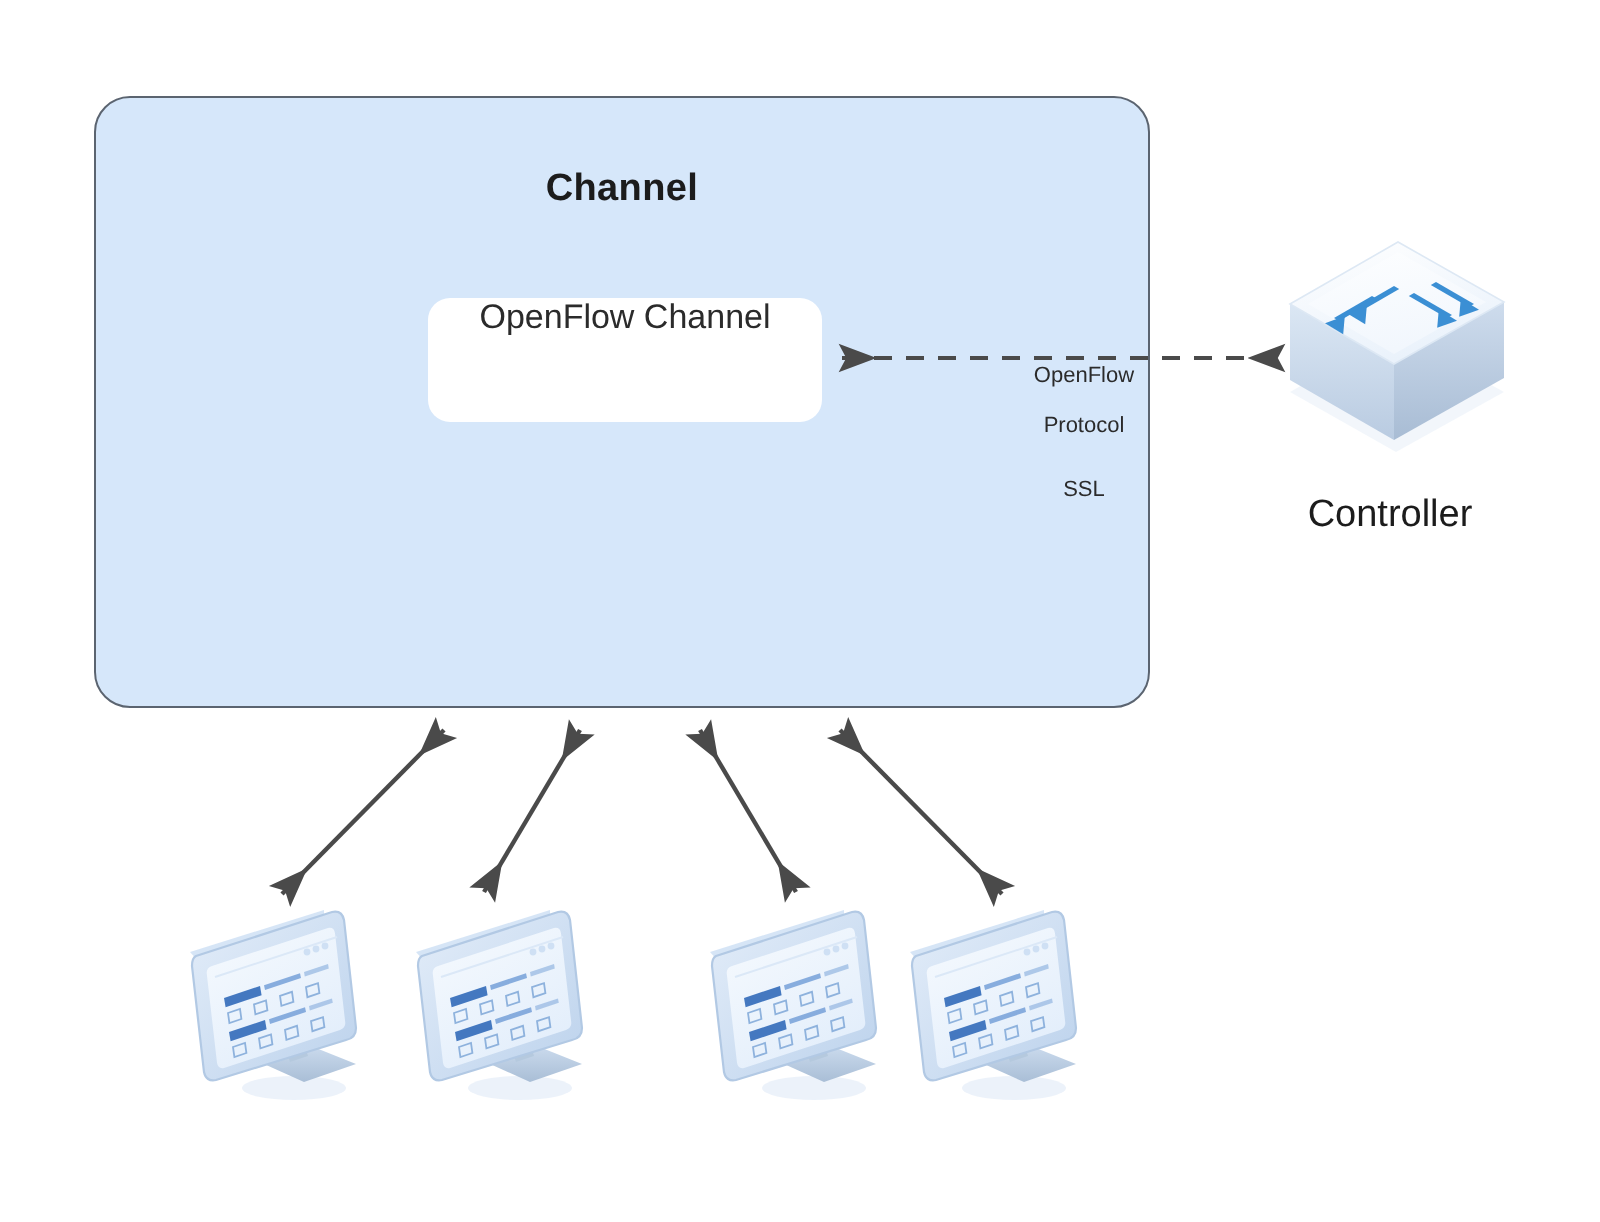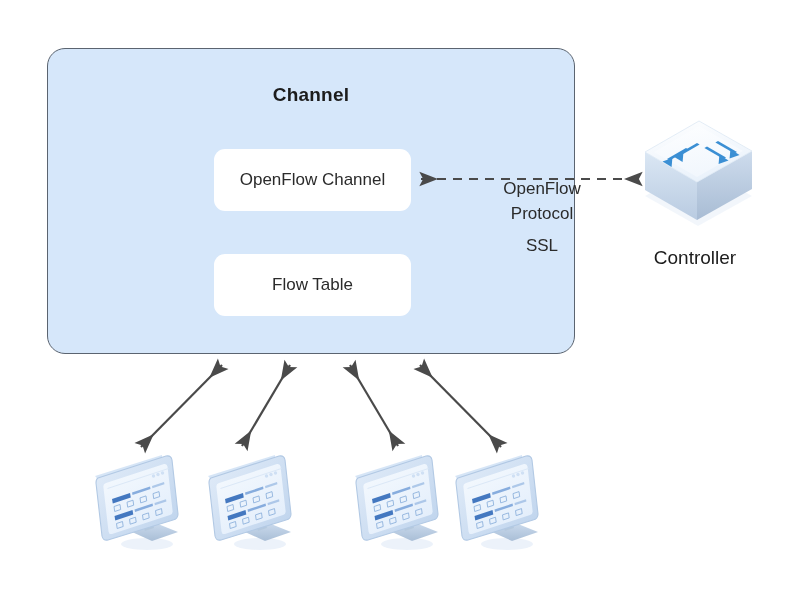--- a/index.html
+++ b/index.html
@@ -41,21 +41,20 @@
     font-weight: bold;
     color: #1c1c1c;
     letter-spacing: 0.2px;
   }
   
   .inner-box {
     position: absolute;
     background: #ffffff;
     border-radius: 11px;
     display: flex;
-    align-items: center;
     justify-content: center;
     font-size: 17px;
     color: #2b2b2b;
     box-sizing: border-box;
   }
   .inner-box.openflow-channel {
     left: 166px;
     top: 100px;
     width: 197px;
     height: 62px;
@@ -66,21 +65,21 @@
     width: 197px;
     height: 62px;
   }
   
   .protocol-label {
     position: absolute;
     left: 438px;
     top: 127px;
     width: 112px;
     text-align: center;
-    font-size: 17px;
+    font-size: 11px;
     line-height: 25px;
     color: #2b2b2b;
     pointer-events: none;
   }
   .protocol-label .line3 {
     display: block;
     margin-top: 7px;
   }
   
   #overlay {
@@ -107,23 +106,20 @@
 
 <div id="canvas">
 
   <div class="switch-box">
     <div class="switch-title">Channel</div>
 
     <div class="inner-box openflow-channel">
       <span>OpenFlow Channel</span>
     </div>
 
-    <div class="inner-box flow-table">
-      <span>Flow Table</span>
-    </div>
 
     <div class="protocol-label">
       <span>OpenFlow</span><br>
       <span>Protocol</span>
       <span class="line3">SSL</span>
     </div>
   </div>
 
   <div class="controller-label">Controller</div>
 

